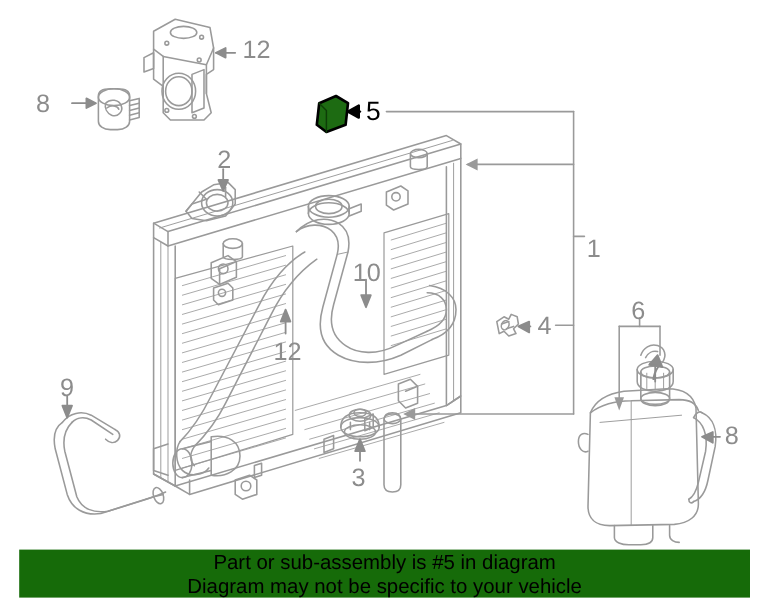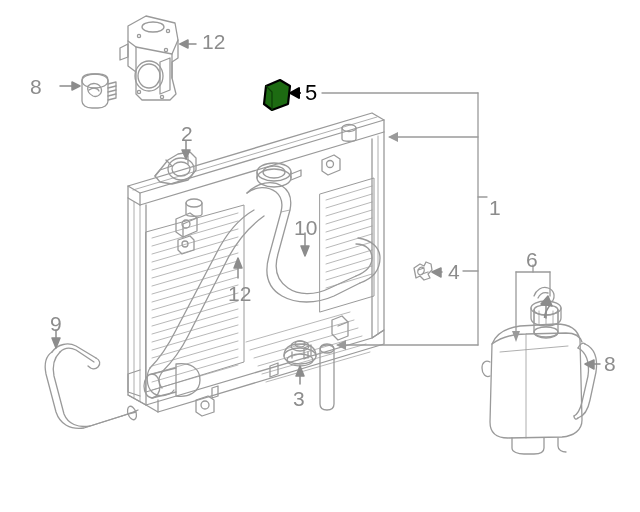--- a/index.html
+++ b/index.html
@@ -321,14 +321,18 @@
   <div class="callout-label highlighted" style="left:305px; top:82px;">5</div>
   <div class="callout-label" style="left:526px; top:249px;">6</div>
   <div class="callout-label" style="left:540px; top:300px;">7</div>
   <div class="callout-label" style="left:604px; top:353px;">8</div>
   <div class="callout-label" style="left:50px; top:313px;">9</div>
   <div class="callout-label" style="left:294px; top:217px;">10</div>
   <div class="callout-label" style="left:228px; top:283px;">12</div>
   <div class="callout-label" style="left:30px; top:76px;">8</div>
   <div class="callout-label" style="left:202px; top:31px;">12</div>
 
+  <div id="notice-banner">
+    <div class="banner-line" id="banner-line-1">Part or sub-assembly is #5 in diagram</div>
+    <div class="banner-line" id="banner-line-2">Diagram may not be specific to your vehicle</div>
+  </div>
 
 </div>
 
 </body></html>

